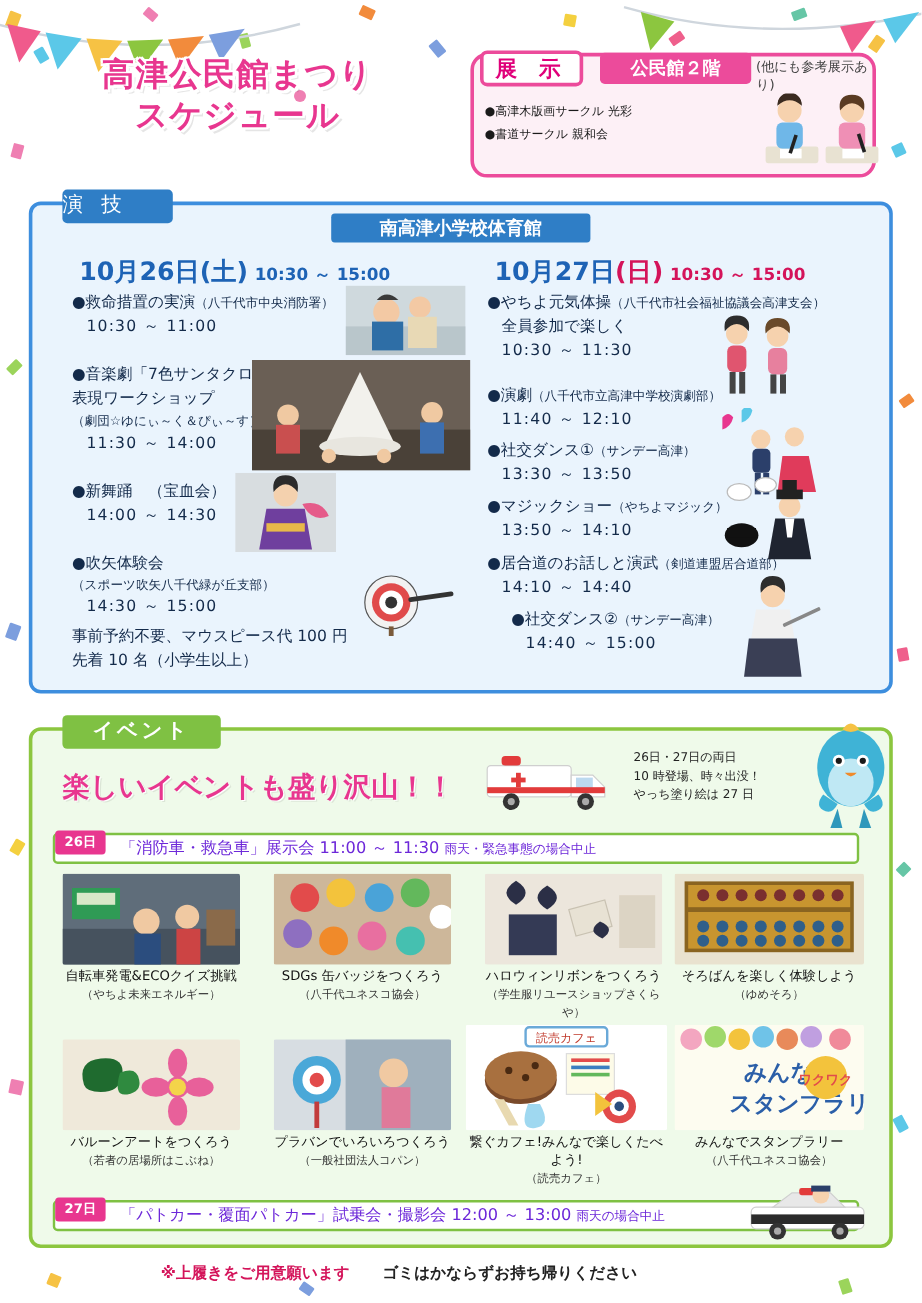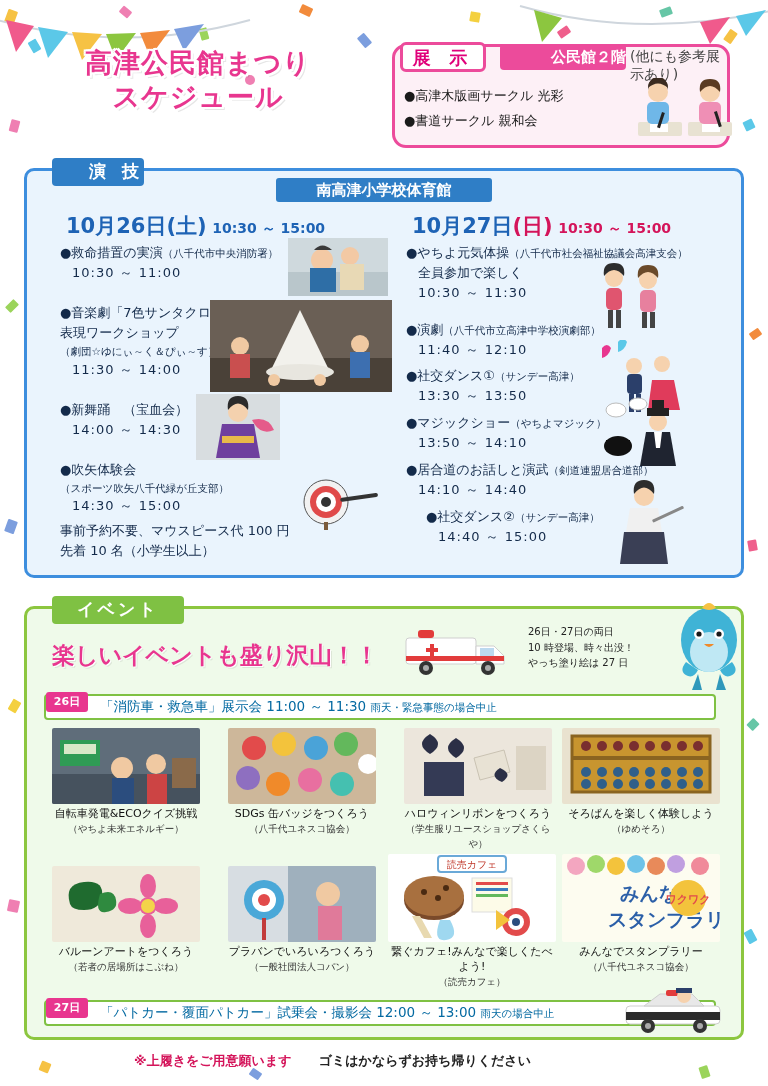--- a/index.html
+++ b/index.html
@@ -39,41 +39,41 @@
   }
   .exhibit-tab {
     position:absolute; left:400px; top:42px; width:86px; height:30px;
     background:#fff; border:3px solid #ec4b9b; border-radius:6px;
     color:#e0007a; font-weight:bold; font-size:18px; letter-spacing:6px;
     text-align:center; line-height:25px;
   }
   .exhibit-place {
     position:absolute; left:500px; top:44px; width:126px; height:26px;
     background:#ec4b9b; color:#fff; font-weight:bold; font-size:15px;
-    text-align:right; line-height:26px; border-radius:4px;
+    text-align:center; line-height:26px; border-radius:4px;
   }
   .exhibit-note {
     position:absolute; left:630px; top:48px; width:104px;
-    font-size:14px; color:#444; text-align:left;
+    font-size:11px; color:#444; text-align:left;
   }
   .exhibit-list {
     position:absolute; left:404px; top:84px; width:230px;
-    font-size:13px; line-height:1.9; color:#1a1a1a;
+    font-size:10px; line-height:1.9; color:#1a1a1a;
   }
   .exhibit-kids { position:absolute; left:636px; top:78px; width:98px; height:62px; }
 
   
   .perf-panel {
     position:absolute; left:24px; top:168px; width:720px; height:410px;
     background:#eaf4fd; border:3px solid #3d8ede; border-radius:10px;
   }
   .perf-tab {
     position:absolute; left:52px; top:158px; width:92px; height:28px;
-    background:#2f7ec6; color:#fff; font-weight:bold; font-size:17px;
-    letter-spacing:5px; text-align:right; line-height:27px; border-radius:4px;
+    background:#2f7ec6; color:#fff; font-weight:normal; font-size:17px;
+    letter-spacing:5px; text-align:left; line-height:27px; border-radius:4px;
   }
   .gym-label {
     position:absolute; left:276px; top:178px; width:216px; height:24px;
     background:#2f7ec6; color:#fff; font-weight:bold; font-size:15px;
     text-align:center; line-height:24px; border-radius:3px;
   }
   .col-head { position:absolute; font-weight:bold; }
   .date-big { color:#1e63b5; font-size:21px; }
   .date-sun { color:#d4145a; font-size:21px; }
   .date-time { color:#1e63b5; font-size:14px; }
@@ -105,21 +105,21 @@
   .yatchi { position:absolute; left:676px; top:600px; width:66px; height:96px; }
 
   .strip {
     position:absolute; left:44px; width:672px; height:26px;
     background:#fff; border:2px solid #7fc143; border-radius:4px;
   }
   .strip-badge {
     position:absolute; width:42px; height:20px; background:#e8368f; color:#fff;
     font-size:11px; font-weight:bold; text-align:center; line-height:20px; border-radius:3px;
   }
-  .strip-text { position:absolute; font-size:13.5px; color:#0369a1; }
+  .strip-text { position:absolute; font-size:13.5px; color:#6d28d9; }
   .strip-text small { font-size:10.5px; }
 
   .card { position:absolute; width:148px; }
   .card .ph { width:148px; height:76px; border-radius:2px; overflow:hidden; position:relative; }
   .card .cap { margin-top:3px; font-size:11px; line-height:1.35; text-align:center; color:#111; }
   .card .cap small { font-size:9.5px; color:#333; }
 
   .footer-note {
     position:absolute; left:0; top:1052px; width:665px; text-align:center;
     font-size:13px; color:#d4145a; font-weight:bold;

